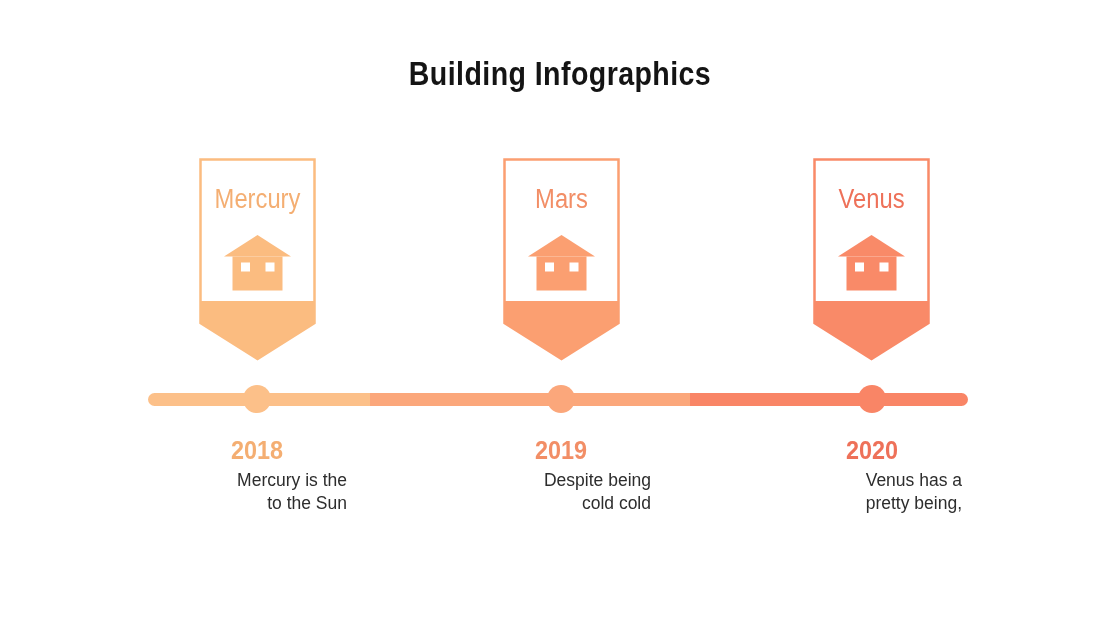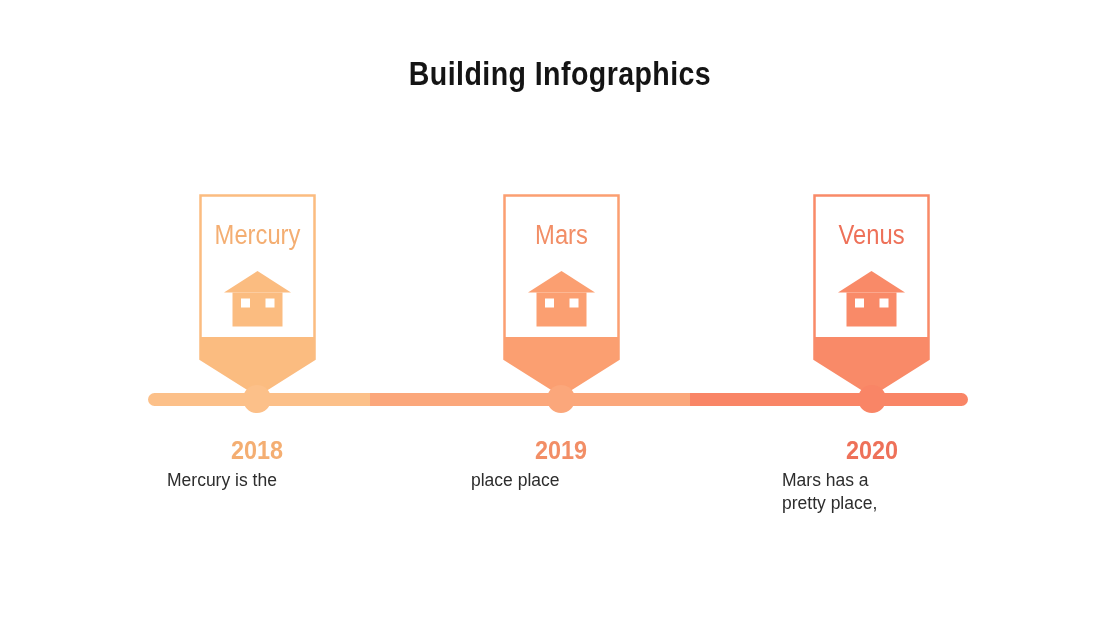--- a/index.html
+++ b/index.html
@@ -5,42 +5,42 @@
   html,body{margin:0;padding:0;background:#ffffff;}
   .slide{
     position:relative;width:1120px;height:630px;background:#ffffff;overflow:hidden;
     font-family:"Liberation Sans", sans-serif;
   }
   .title{
     position:absolute;top:54px;left:0;width:1120px;margin:0;
     text-align:center;font-size:34px;font-weight:700;color:#141414;
     transform:scaleX(0.84);letter-spacing:0.5px;
   }
-  .banner{position:absolute;top:158px;width:117px;height:203px;margin-top:36px;}
+  .banner{position:absolute;top:158px;width:117px;height:203px;}
   .banner.c0{left:199px}.banner.c1{left:503px}.banner.c2{left:813px}
   .banner svg{display:block;width:117px;height:203px;}
   .banner-name{
     position:absolute;top:26px;left:0;right:0;text-align:center;
     font-size:27px;font-weight:400;transform:scaleX(0.88);
   }
   .timeline{
     position:absolute;left:148px;top:393px;width:820px;height:13px;
     border-radius:7px;overflow:hidden;display:flex;
   }
   .seg{height:13px;}
   .seg.s0{width:222px}.seg.s1{width:320px}.seg.s2{width:278px}
   .dot{position:absolute;top:385px;width:28px;height:28px;border-radius:50%;}
   .dot.c0{left:243px}.dot.c1{left:547px}.dot.c2{left:858px}
   .year{
     position:absolute;top:435px;width:150px;text-align:center;
     font-size:26px;font-weight:700;transform:scaleX(0.9);
   }
   .year.c0{left:182px}.year.c1{left:486px}.year.c2{left:797px}
   .desc{
-    position:absolute;top:469px;width:180px;text-align:left;
+    position:absolute;top:469px;width:180px;text-align:right;
     font-size:17.5px;line-height:23px;color:#2d2d2d;
   }
   .desc.c0{left:167px}.desc.c1{left:471px}.desc.c2{left:782px}
   .desc span{display:block;}
 </style>
 </head>
 <body>
 
 <div class="slide">
 
@@ -96,22 +96,24 @@
   <div class="dot c0" style="background-color: rgb(252, 192, 137);"></div>
   <div class="dot c1" style="background-color: rgb(251, 167, 123);"></div>
   <div class="dot c2" style="background-color: rgb(249, 133, 102);"></div>
 
   <div class="year c0" style="color: rgb(244, 174, 114);">2018</div>
   <div class="year c1" style="color: rgb(242, 142, 102);">2019</div>
   <div class="year c2" style="color: rgb(238, 113, 89);">2020</div>
 
   <div class="desc c0">
     <span>Mercury is the</span>
+    <span>to the Sun</span>
   </div>
   <div class="desc c1">
-    <span>place place</span>
+    <span>Despite being</span>
+    <span>cold cold</span>
   </div>
   <div class="desc c2">
-    <span>Mars has a</span>
-    <span>pretty place,</span>
+    <span>Venus has a</span>
+    <span>pretty being,</span>
   </div>
 
 </div>
 
 </body></html>

